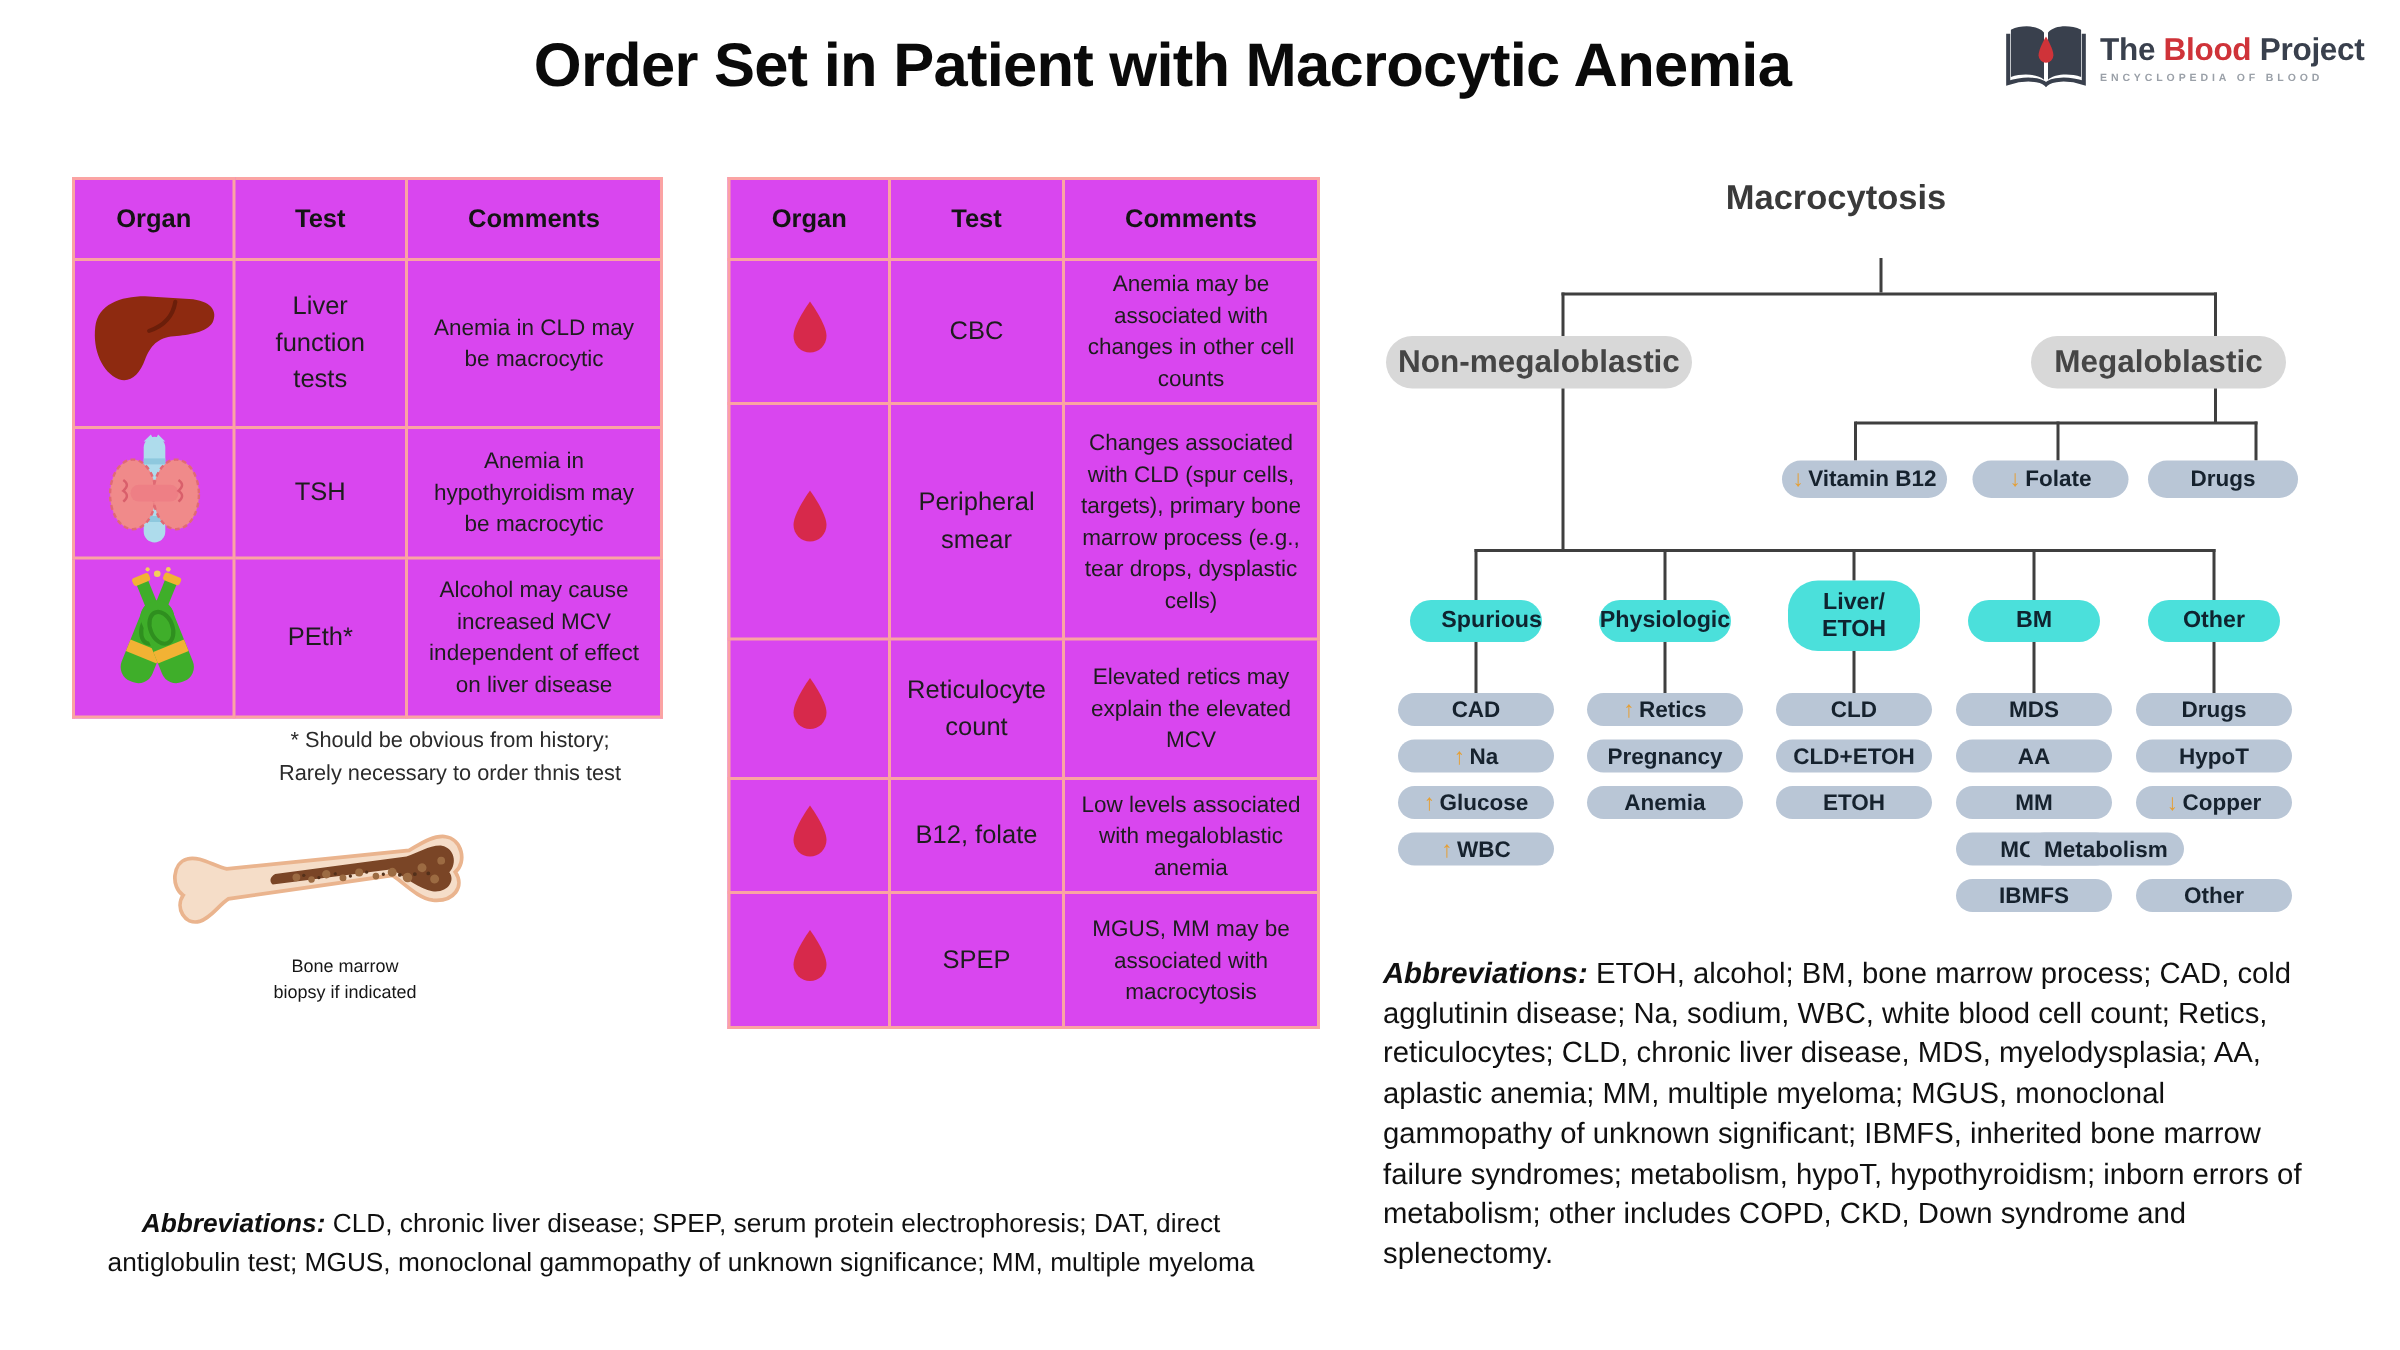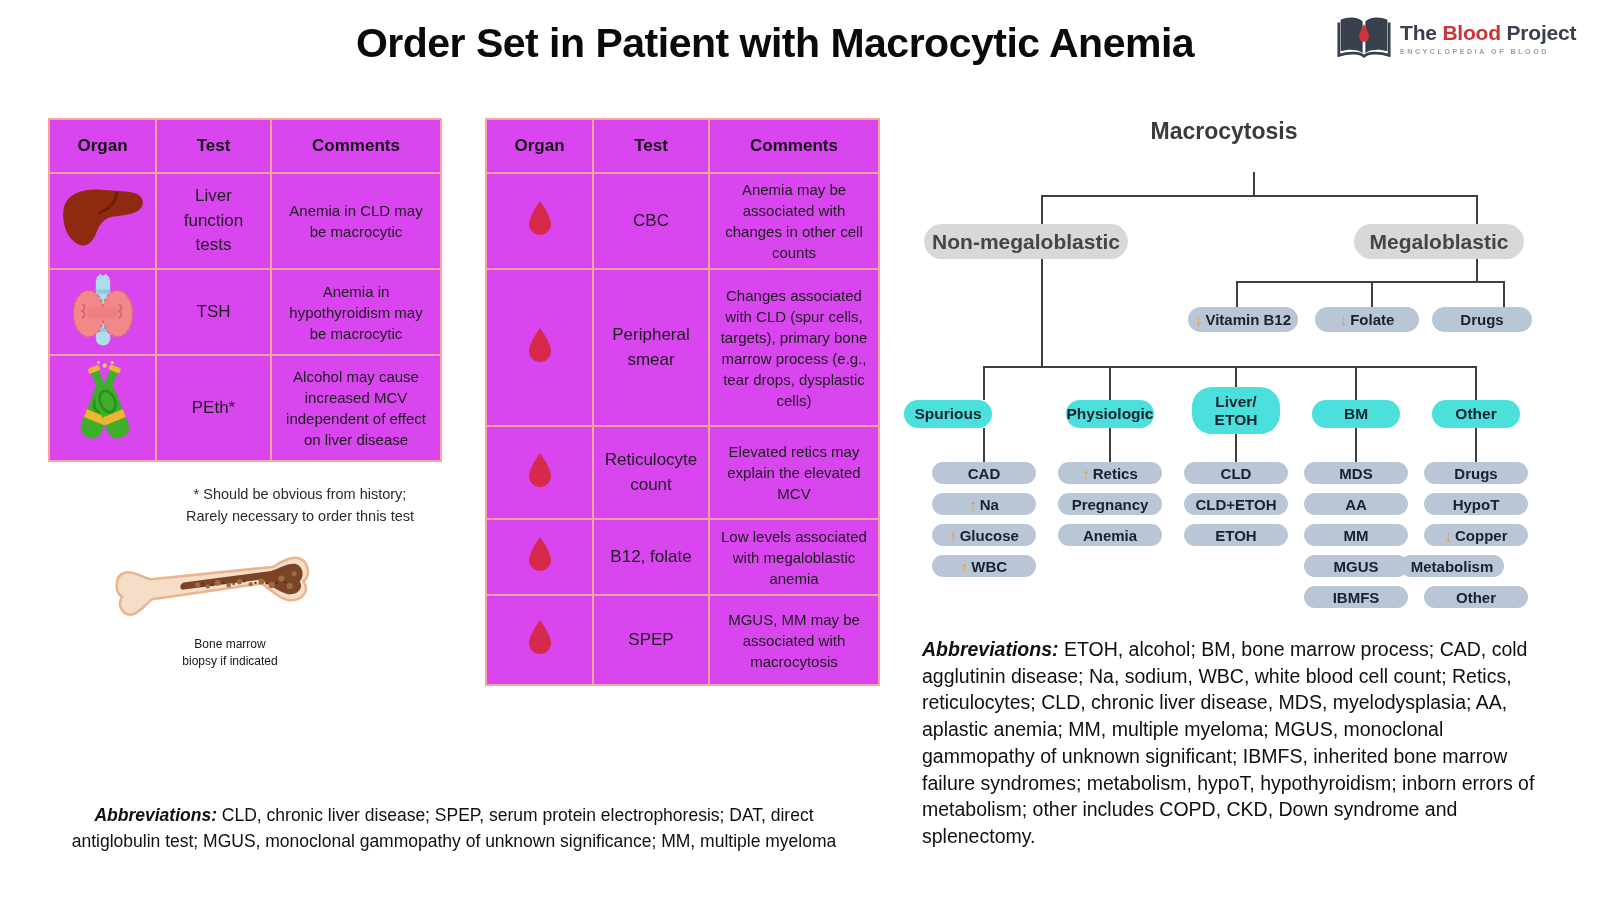--- a/index.html
+++ b/index.html
@@ -70,21 +70,21 @@
         <col style="width:107px">
         <col style="width:115px">
         <col style="width:170px">
       </colgroup>
     <tbody>
         <tr style="height:54px">
       <th>Organ</th>
       <th>Test</th>
       <th>Comments</th>
     </tr>
-    <tr style="height:96px">
+    <tr style="height:112px">
       <td>
         <svg width="92" height="74" viewBox="0 0 100 80">
           <path d="M6 30 C8 14 24 8 42 8 L74 10 C90 11 95 19 91 27 C87 34 74 36 63 37 C51 38 46 44 42 54 C38 65 31 71 23 68 C11 63 4 47 6 30 Z" fill="#8e2a10"></path>
           <path d="M64 12 C62 24 54 30 45 33" stroke="#6b1e0a" fill="none" stroke-width="3" stroke-linecap="round"></path>
         </svg>
       </td>
       <td class="cell-test">Liver function tests</td>
       <td class="cell-comment">Anemia in CLD may be macrocytic</td>
     </tr>
     <tr style="height:84px">
@@ -269,21 +269,21 @@
     </div>
 
   <div class="fline" style="left:1041px;top:259px;width:2px;height:107px;"></div>
   <div class="fline" style="left:983px;top:366px;width:494px;height:2px;"></div>
   <div class="fline" style="left:983px;top:366px;width:2px;height:34px;"></div>
   <div class="fline" style="left:1109px;top:366px;width:2px;height:34px;"></div>
   <div class="fline" style="left:1235px;top:366px;width:2px;height:21px;"></div>
   <div class="fline" style="left:1355px;top:366px;width:2px;height:34px;"></div>
   <div class="fline" style="left:1475px;top:366px;width:2px;height:34px;"></div>
 
-  <div class="pill pill-cyan" style="left:904px;top:400px;width:88px;height:28px;">
+  <div class="pill pill-cyan" style="left:940px;top:400px;width:88px;height:28px;justify-content:flex-end;">
     <span>Spurious</span>
     </div>
   <div class="pill pill-cyan" style="left:1066px;top:400px;width:88px;height:28px;">
     <span>Physiologic</span>
     </div>
   <div class="pill pill-cyan tall" style="left:1192px;top:387px;width:88px;height:47px;">
     <span>Liver/</span>
       <span>ETOH</span>
     </div>
   <div class="pill pill-cyan" style="left:1312px;top:400px;width:88px;height:28px;">
@@ -355,21 +355,21 @@
   <div class="pill pill-blue" style="left:1424px;top:462px;width:104px;height:22px;">
     <span>Drugs</span>
     </div>
   <div class="pill pill-blue" style="left:1424px;top:493px;width:104px;height:22px;">
     <span>HypoT</span>
     </div>
   <div class="pill pill-blue" style="left:1424px;top:524px;width:104px;height:22px;">
     <span class="arrow">↓</span>
       <span>Copper</span>
     </div>
-  <div class="pill pill-blue" style="left:1400px;top:555px;width:104px;height:22px;">
+  <div class="pill pill-blue" style="left:1352px;top:555px;width:104px;height:22px;">
     <span>Metabolism</span>
     </div>
   <div class="pill pill-blue" style="left:1424px;top:586px;width:104px;height:22px;">
     <span>Other</span>
     </div>
 
   <div class="abs abbrev-right">
     <span class="abbrev-label">Abbreviations:</span><span> ETOH, alcohol; BM, bone marrow process; CAD, cold agglutinin disease; Na, sodium, WBC, white blood cell count; Retics, reticulocytes; CLD, chronic liver disease, MDS, myelodysplasia; AA, aplastic anemia; MM, multiple myeloma; MGUS, monoclonal gammopathy of unknown significant; IBMFS, inherited bone marrow failure syndromes; metabolism, hypoT, hypothyroidism; inborn errors of metabolism; other includes COPD, CKD, Down syndrome and splenectomy.</span>
   </div>
 

